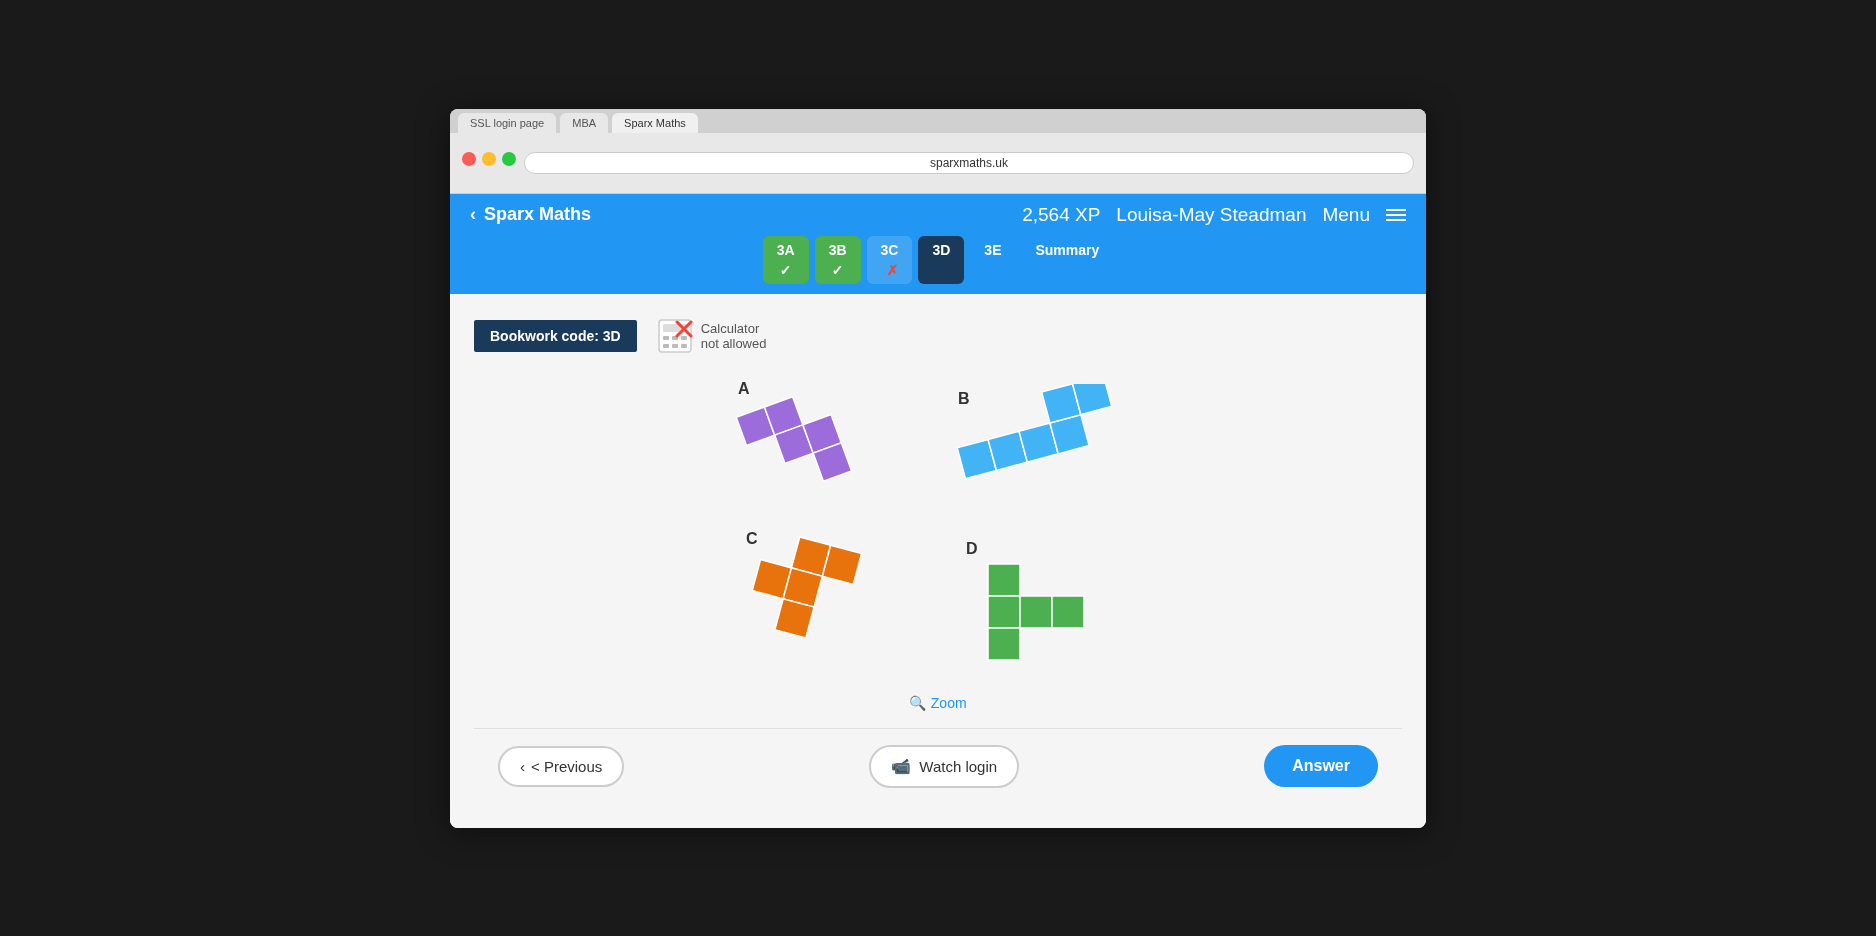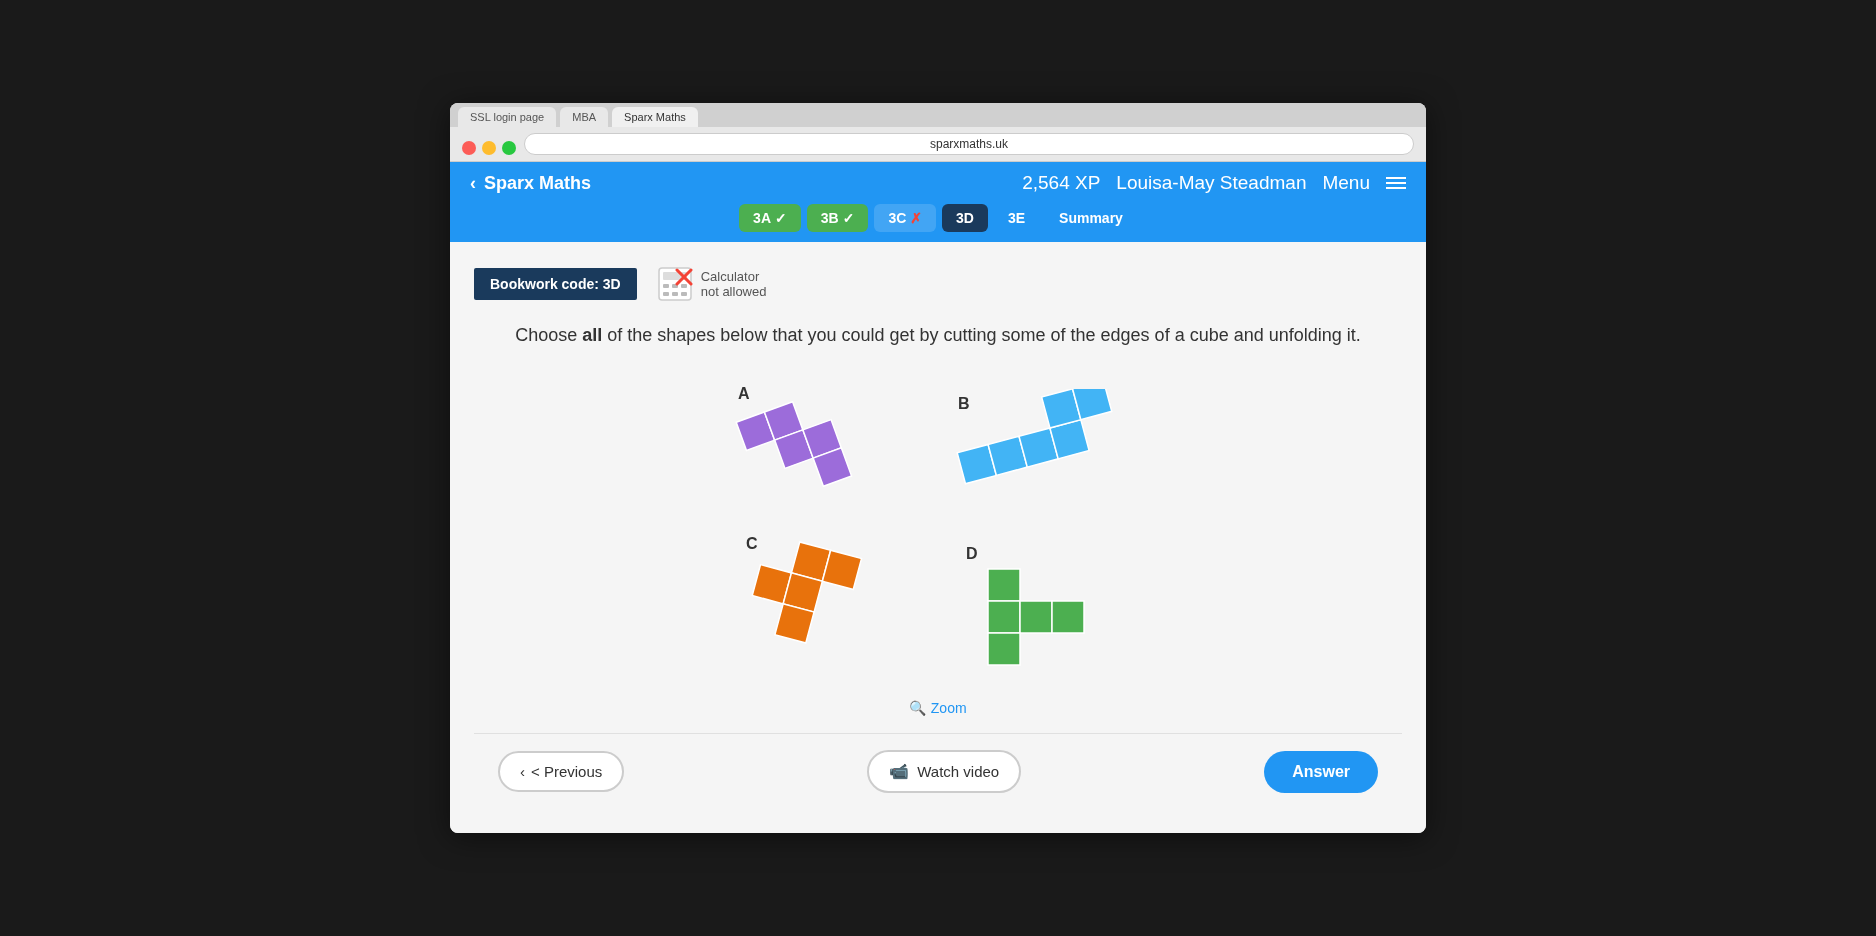--- a/index.html
+++ b/index.html
@@ -15,23 +15,23 @@
     .browser-wrapper {
       width: 976px;
       background: #f0f0f0;
       border-radius: 8px;
       overflow: hidden;
       box-shadow: 0 4px 30px rgba(0,0,0,0.5);
     }
 
     .browser-bar {
       background: #e8e8e8;
-      padding: 6px 12px;
-      display: flex;
-      align-items: flex-end;
+      padding: 19px 12px;
+      display: flex;
+      align-items: flex-start;
       gap: 8px;
       border-bottom: 1px solid #ccc;
     }
 
     .browser-controls {
       display: flex;
       gap: 6px;
       align-items: center;
     }
 
@@ -131,20 +131,21 @@
 
     .tab-item {
       padding: 6px 14px;
       border-radius: 6px;
       font-size: 14px;
       font-weight: bold;
       cursor: pointer;
       display: flex;
       align-items: center;
       gap: 4px;
+      flex-direction: column;
     }
 
     .tab-item.completed {
       background: #4CAF50;
       color: white;
     }
 
     .tab-item.active {
       background: #1a3a5c;
       color: white;
@@ -373,23 +374,20 @@
           <line x1="20" y1="4" x2="34" y2="18" stroke="#f44336" stroke-width="3" stroke-linecap="round"></line>
           <line x1="34" y1="4" x2="20" y2="18" stroke="#f44336" stroke-width="3" stroke-linecap="round"></line>
         </svg>
         <div>
           <div>Calculator</div>
           <div>not allowed</div>
         </div>
       </div>
     </div>
 
-    <div class="question-text">
-      Choose <strong>all</strong> of the shapes below that you could get by cutting some of the edges of a cube and unfolding it.
-    </div>
 
     <div class="shapes-container">
       <div class="shapes-row">
 
         <div class="shape-wrapper">
           <svg width="160" height="130" viewBox="0 0 160 130" class="shape-svg">
             <text x="10" y="20" font-size="16" font-weight="bold" fill="#333">A</text>
 
             <g transform="rotate(-20, 80, 65)">
               <rect x="20" y="20" width="30" height="30" fill="#9c6cda" stroke="white" stroke-width="1.5"></rect>
@@ -456,21 +454,21 @@
       </button>
     </div>
 
     <div class="bottom-bar">
       <button class="prev-btn">
         <span>‹</span>
         <span>&lt; Previous</span>
       </button>
       <button class="watch-video-btn">
         <span style="font-size:16px;">📹</span>
-        <span>Watch video</span>
+        <span>Watch login</span>
       </button>
       <button class="answer-btn">
         <span>Answer</span>
       </button>
     </div>
 
   </div>
 </div>
 
 </body></html>

